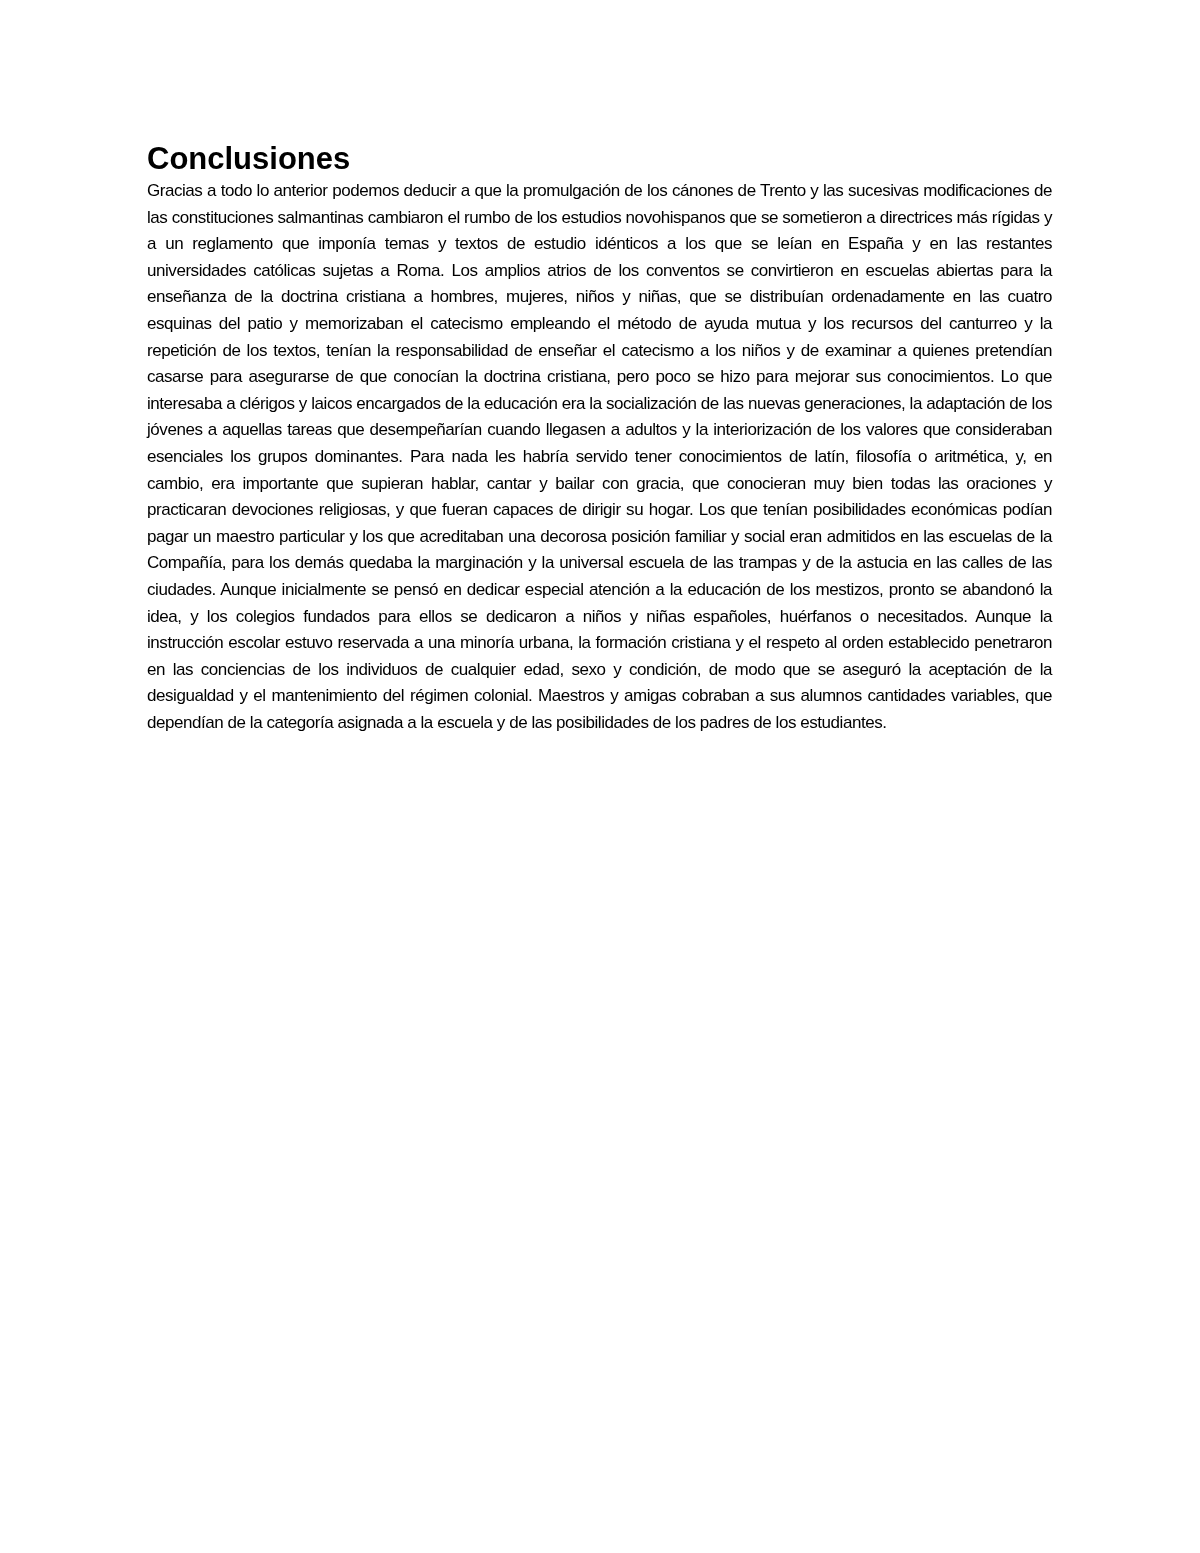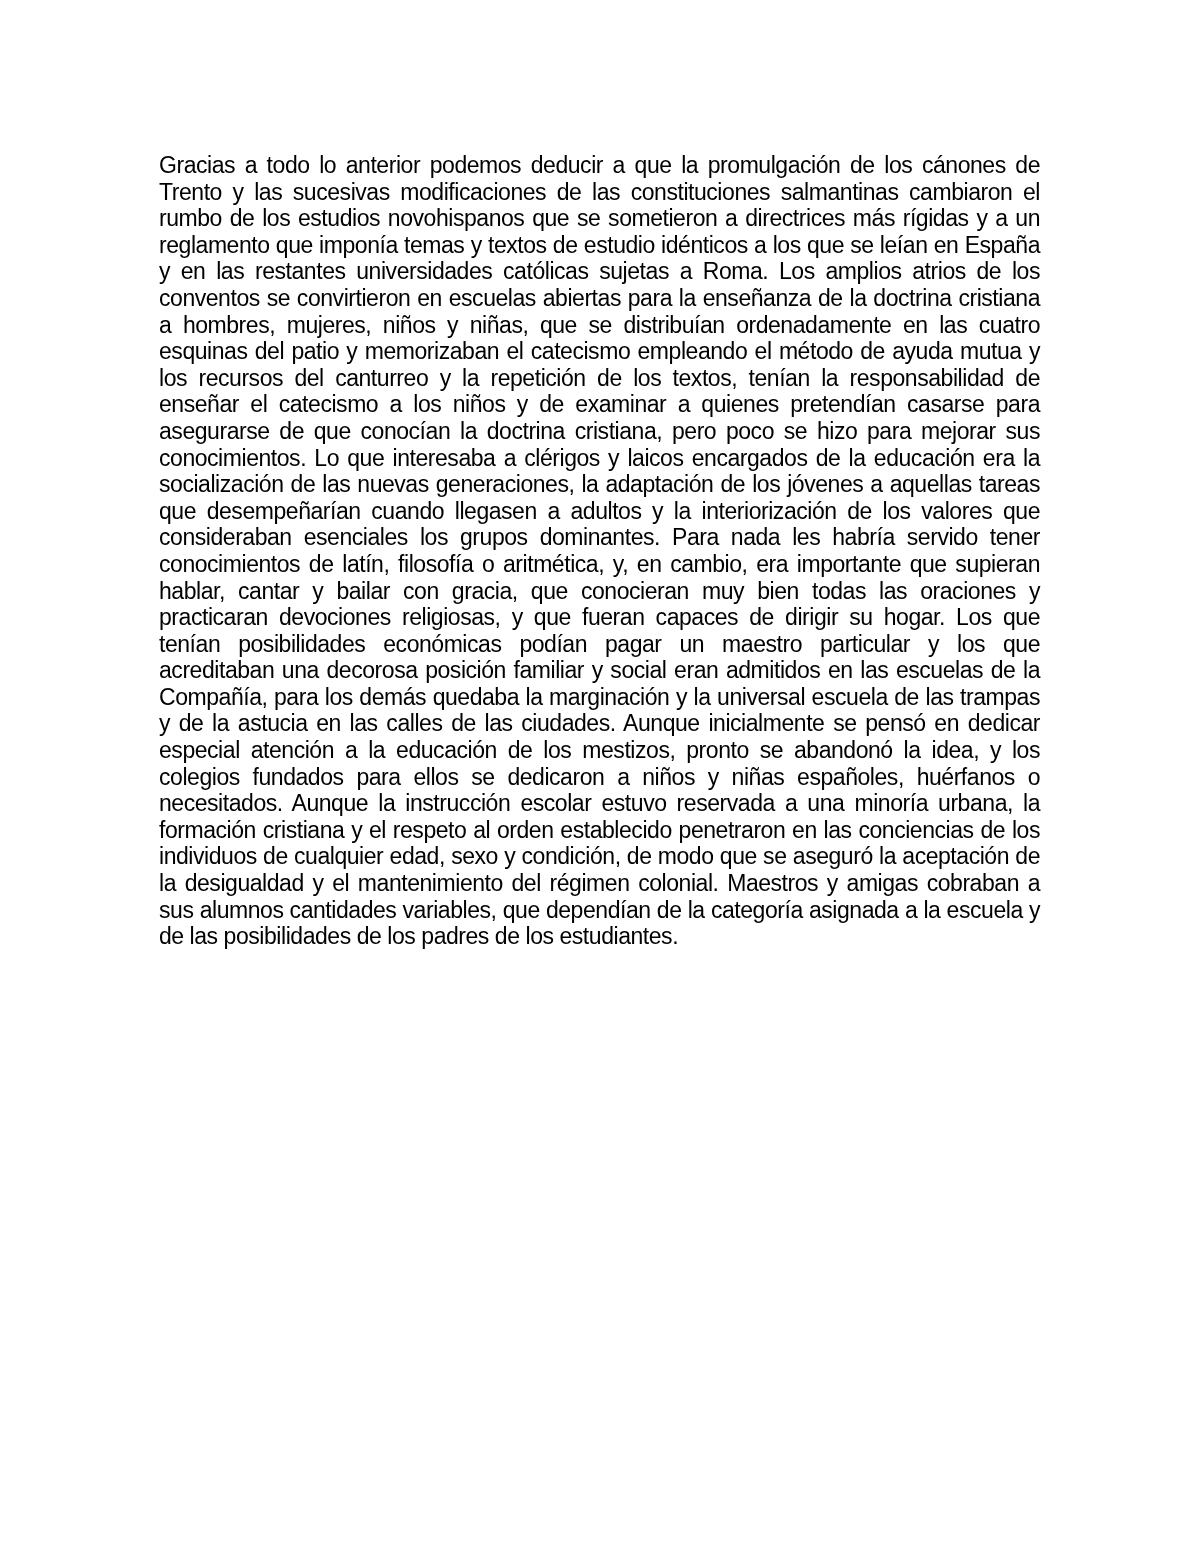--- a/index.html
+++ b/index.html
@@ -22,26 +22,27 @@
       font-family: "Liberation Sans", sans-serif;
     }
     .doc-title {
       font-size: 31px;
       font-weight: bold;
       line-height: 38px;
       margin: 0;
       letter-spacing: 0px;
     }
     .doc-body {
-      margin: 12px;
-      font-size: 23px;
+      margin: 0;
+      font-size: 17px;
       line-height: 26.6px;
       text-align: justify;
       letter-spacing: -0.45px;
       word-spacing: 0px;
     }
   </style>
 </head>
 <body>
 
 <div class="page">
+  <h1 class="doc-title">Conclusiones</h1>
   <p class="doc-body">Gracias a todo lo anterior podemos deducir a que la promulgación de los cánones de Trento y las sucesivas modificaciones de las constituciones salmantinas cambiaron el rumbo de los estudios novohispanos que se sometieron a directrices más rígidas y a un reglamento que imponía temas y textos de estudio idénticos a los que se leían en España y en las restantes universidades católicas sujetas a Roma. Los amplios atrios de los conventos se convirtieron en escuelas abiertas para la enseñanza de la doctrina cristiana a hombres, mujeres, niños y niñas, que se distribuían ordenadamente en las cuatro esquinas del patio y memorizaban el catecismo empleando el método de ayuda mutua y los recursos del canturreo y la repetición de los textos, tenían la responsabilidad de enseñar el catecismo a los niños y de examinar a quienes pretendían casarse para asegurarse de que conocían la doctrina cristiana, pero poco se hizo para mejorar sus conocimientos. Lo que interesaba a clérigos y laicos encargados de la educación era la socialización de las nuevas generaciones, la adaptación de los jóvenes a aquellas tareas que desempeñarían cuando llegasen a adultos y la interiorización de los valores que consideraban esenciales los grupos dominantes. Para nada les habría servido tener conocimientos de latín, filosofía o aritmética, y, en cambio, era importante que supieran hablar, cantar y bailar con gracia, que conocieran muy bien todas las oraciones y practicaran devociones religiosas, y que fueran capaces de dirigir su hogar. Los que tenían posibilidades económicas podían pagar un maestro particular y los que acreditaban una decorosa posición familiar y social eran admitidos en las escuelas de la Compañía, para los demás quedaba la marginación y la universal escuela de las trampas y de la astucia en las calles de las ciudades. Aunque inicialmente se pensó en dedicar especial atención a la educación de los mestizos, pronto se abandonó la idea, y los colegios fundados para ellos se dedicaron a niños y niñas españoles, huérfanos o necesitados. Aunque la instrucción escolar estuvo reservada a una minoría urbana, la formación cristiana y el respeto al orden establecido penetraron en las conciencias de los individuos de cualquier edad, sexo y condición, de modo que se aseguró la aceptación de la desigualdad y el mantenimiento del régimen colonial. Maestros y amigas cobraban a sus alumnos cantidades variables, que dependían de la categoría asignada a la escuela y de las posibilidades de los padres de los estudiantes.</p>
 </div>
 
 </body></html>

